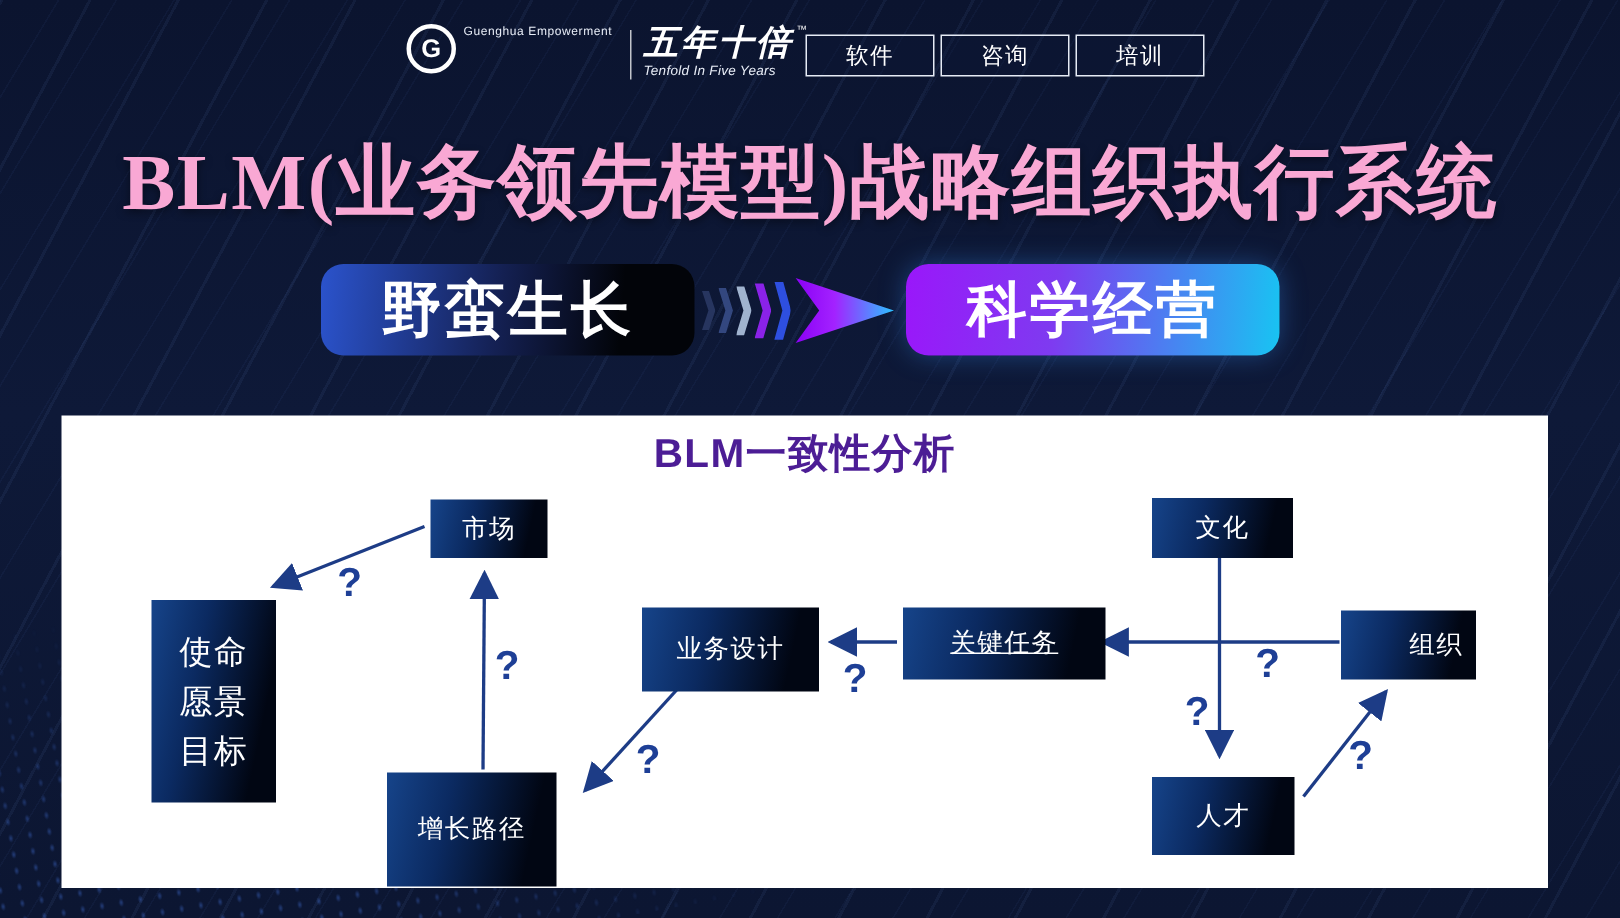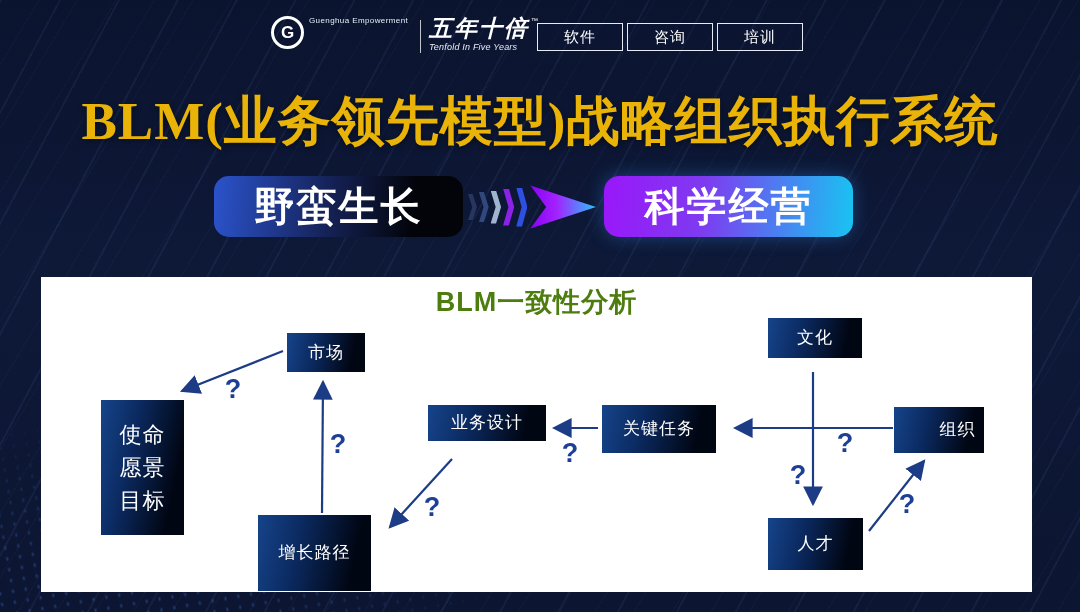--- a/index.html
+++ b/index.html
@@ -49,21 +49,21 @@
   .nav { position:absolute; left:537px; top:23px; display:flex; gap:4px; }
   .nav button {
     width:86px; height:28px; background:rgba(13,24,54,0.25);
     border:1px solid #e6ebf5; color:#fff; font-size:15px;
     font-family:inherit; cursor:pointer; letter-spacing:1px;
   }
 
   
   .page-title {
     position:absolute; left:0; top:86px; width:1080px; text-align:center;
-    color:#eab308; font-family:"Liberation Serif","DejaVu Serif",serif;
+    color:#f9a8d4; font-family:"Liberation Serif","DejaVu Serif",serif;
     font-weight:bold; font-size:53px; letter-spacing:1px;
     text-shadow:0 2px 6px rgba(0,0,0,0.45);
   }
   .badge {
     position:absolute; top:176px; height:61px; width:249px;
     border-radius:15px; display:flex; align-items:center; justify-content:center;
     color:#fff; font-size:40px; font-weight:600; letter-spacing:2px;
   }
   .badge-from { left:214px; background:linear-gradient(95deg,#2b53cc 0%, #142052 48%, #020409 80%); }
   .badge-to   { left:604px; background:linear-gradient(95deg,#9a17fa 0%, #7e3bf0 40%, #18c4f2 100%);
@@ -82,34 +82,34 @@
     background:linear-gradient(90deg,#8a00f5 0%,#a322ff 40%,#2bc4ff 100%);
   }
 
   
   .panel {
     position:absolute; left:41px; top:277px; width:991px; height:315px;
     background:#ffffff;
   }
   .diagram-title {
     position:absolute; left:0; top:7px; width:100%; text-align:center;
-    color:#4d7c0f; font-size:27px; font-weight:600; letter-spacing:1px;
+    color:#4c1d95; font-size:27px; font-weight:600; letter-spacing:1px;
   }
   .node {
     position:absolute; display:flex; align-items:center; justify-content:center;
     background:linear-gradient(102deg,#16448a 0%,#0b2a61 35%,#010613 82%);
     color:#fff; font-size:17px; letter-spacing:1px; text-align:center;
     white-space:pre-line; line-height:1.5;
   }
   .n-market   { left:246px; top:56px;  width:78px;  height:39px; }
   .n-mission  { left:60px;  top:123px; width:83px;  height:135px; font-size:22px; }
-  .n-bizdesign{ left:387px; top:128px; width:118px; height:36px; }
-  .n-keytasks { left:561px; top:128px; width:114px; height:48px; }
+  .n-bizdesign{ left:387px; top:128px; width:118px; height:56px; }
+  .n-keytasks { left:561px; top:128px; width:135px; height:48px;text-decoration:underline; }
   .n-growth   { left:217px; top:238px; width:113px; height:76px;font-family:Liberation Serif, serif; }
-  .n-culture  { left:727px; top:41px;  width:94px;  height:40px; }
+  .n-culture  { left:727px; top:55px;  width:94px;  height:40px; }
   .n-org      { left:853px; top:130px; width:90px;  height:46px;padding-left:37px; }
   .n-talent   { left:727px; top:241px; width:95px;  height:52px; }
 
   .arrows { position:absolute; left:0; top:0; width:991px; height:315px; }
   .qmark {
     position:absolute; transform:translate(-50%,-50%);
     color:#1e3f96; font-size:27px; font-weight:bold;
   }
   .q1 { left:192px; top:112px; } .q2 { left:297px; top:167px; }
   .q3 { left:391px; top:230px; } .q4 { left:529px; top:176px; }

